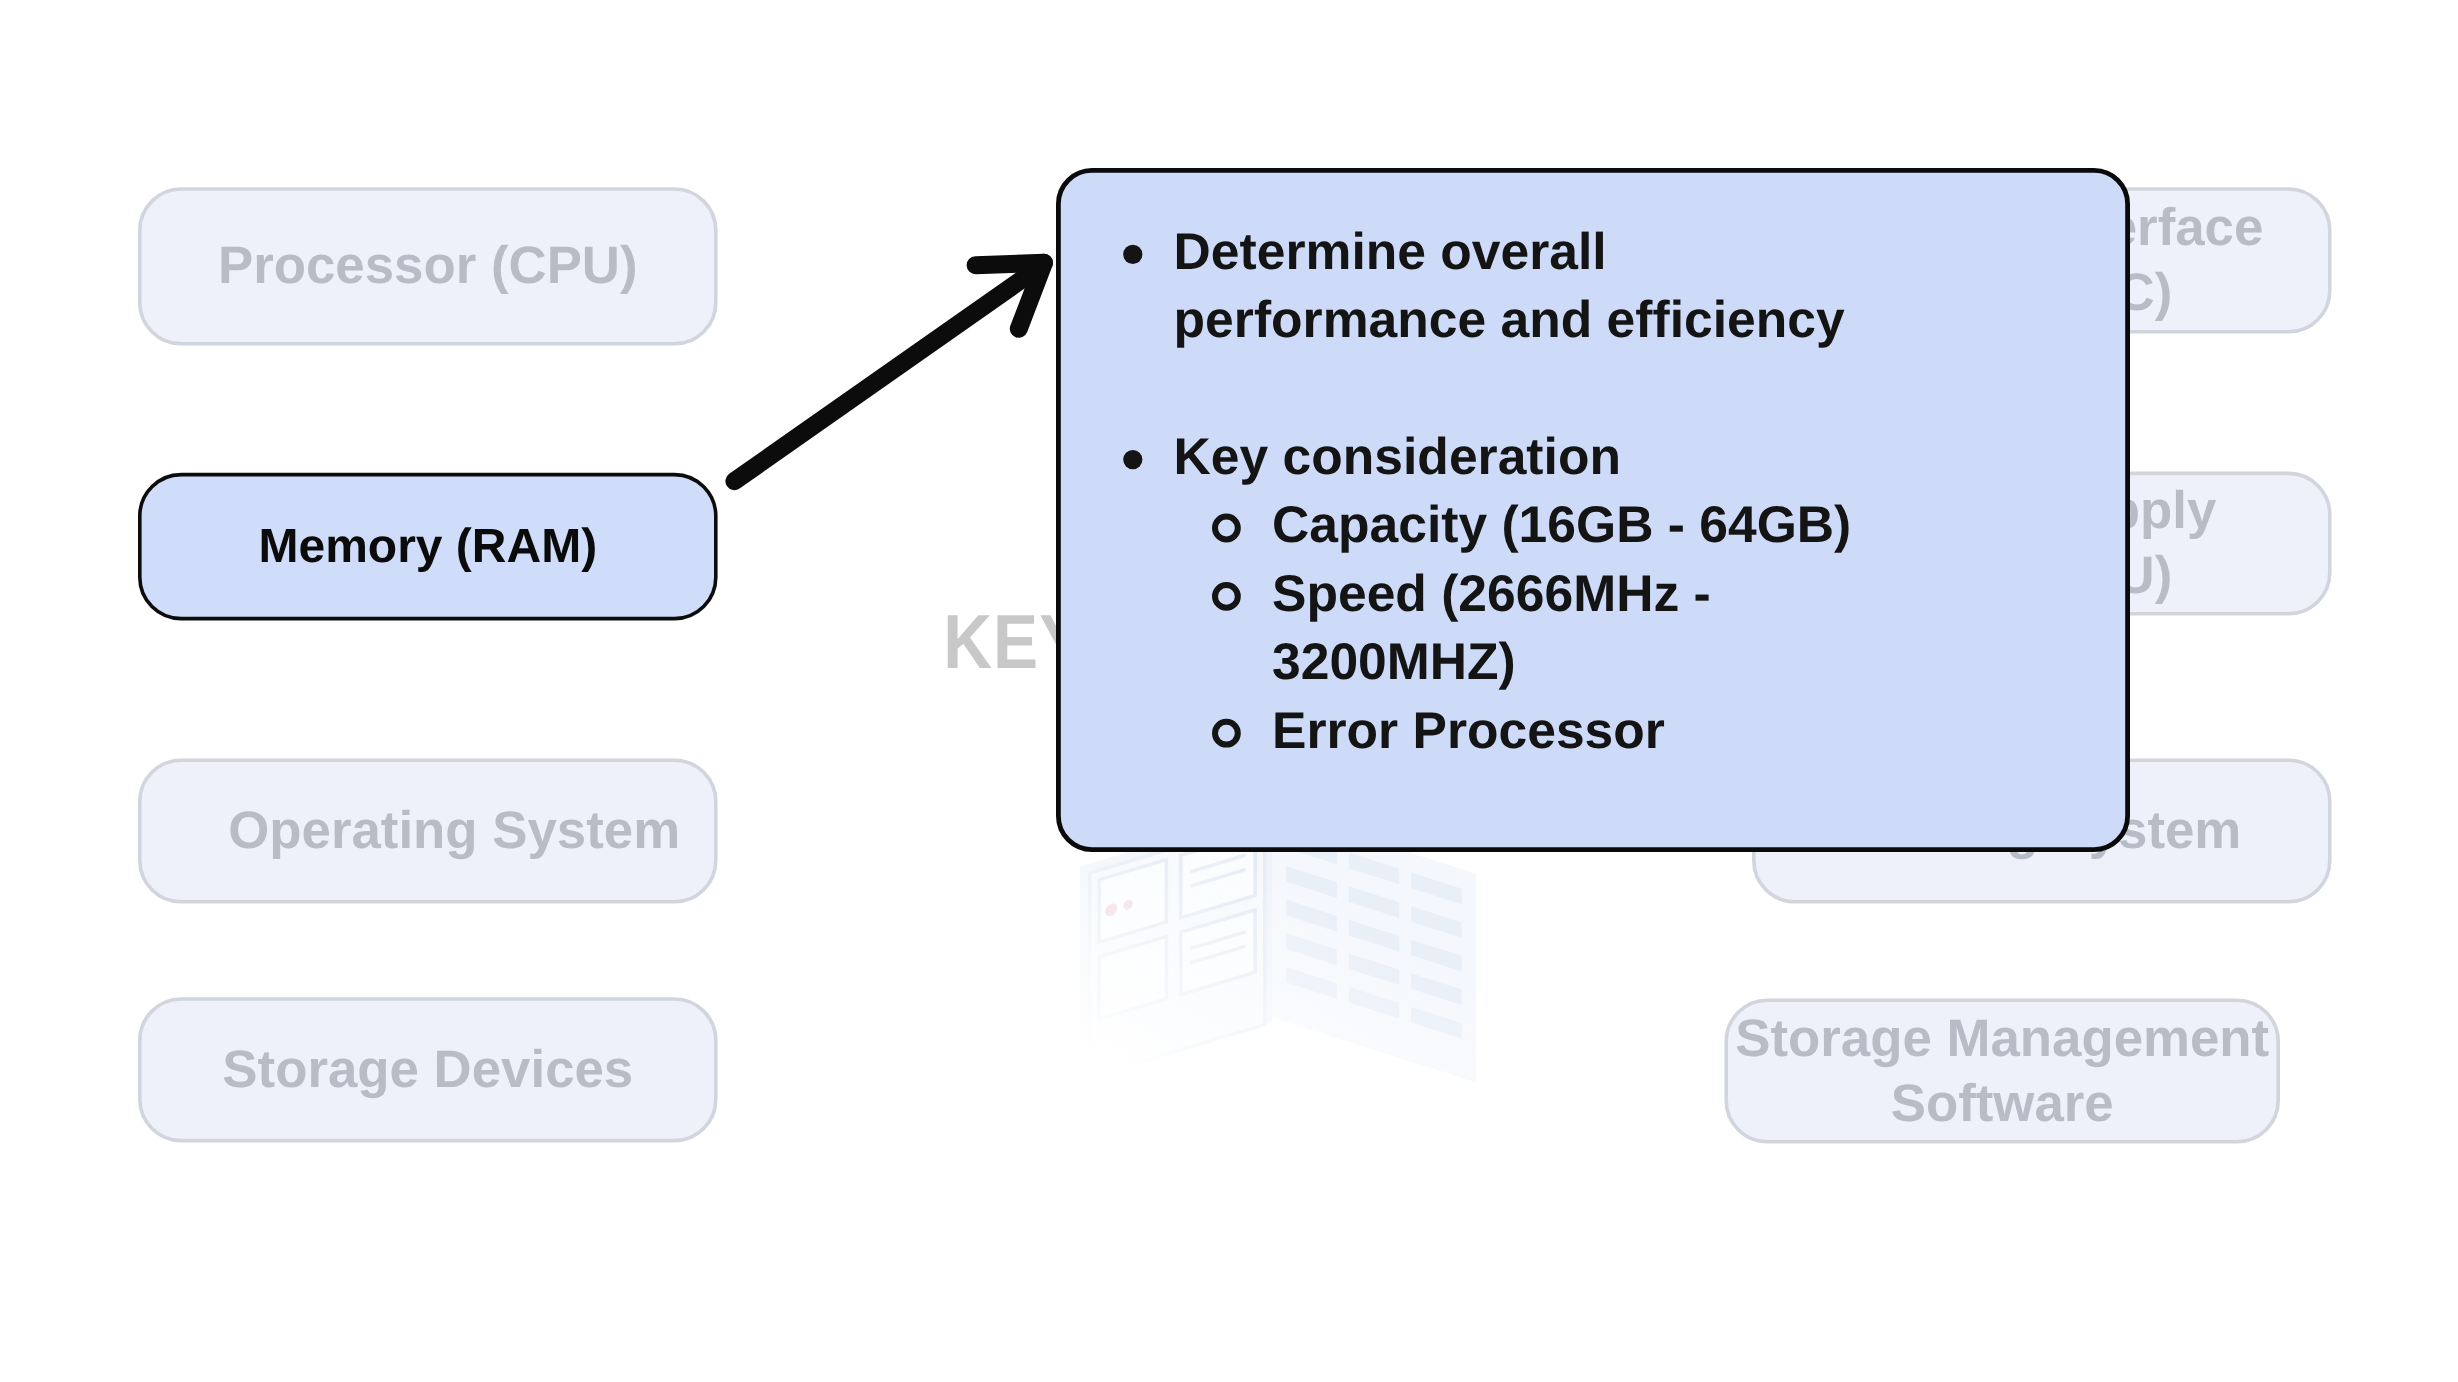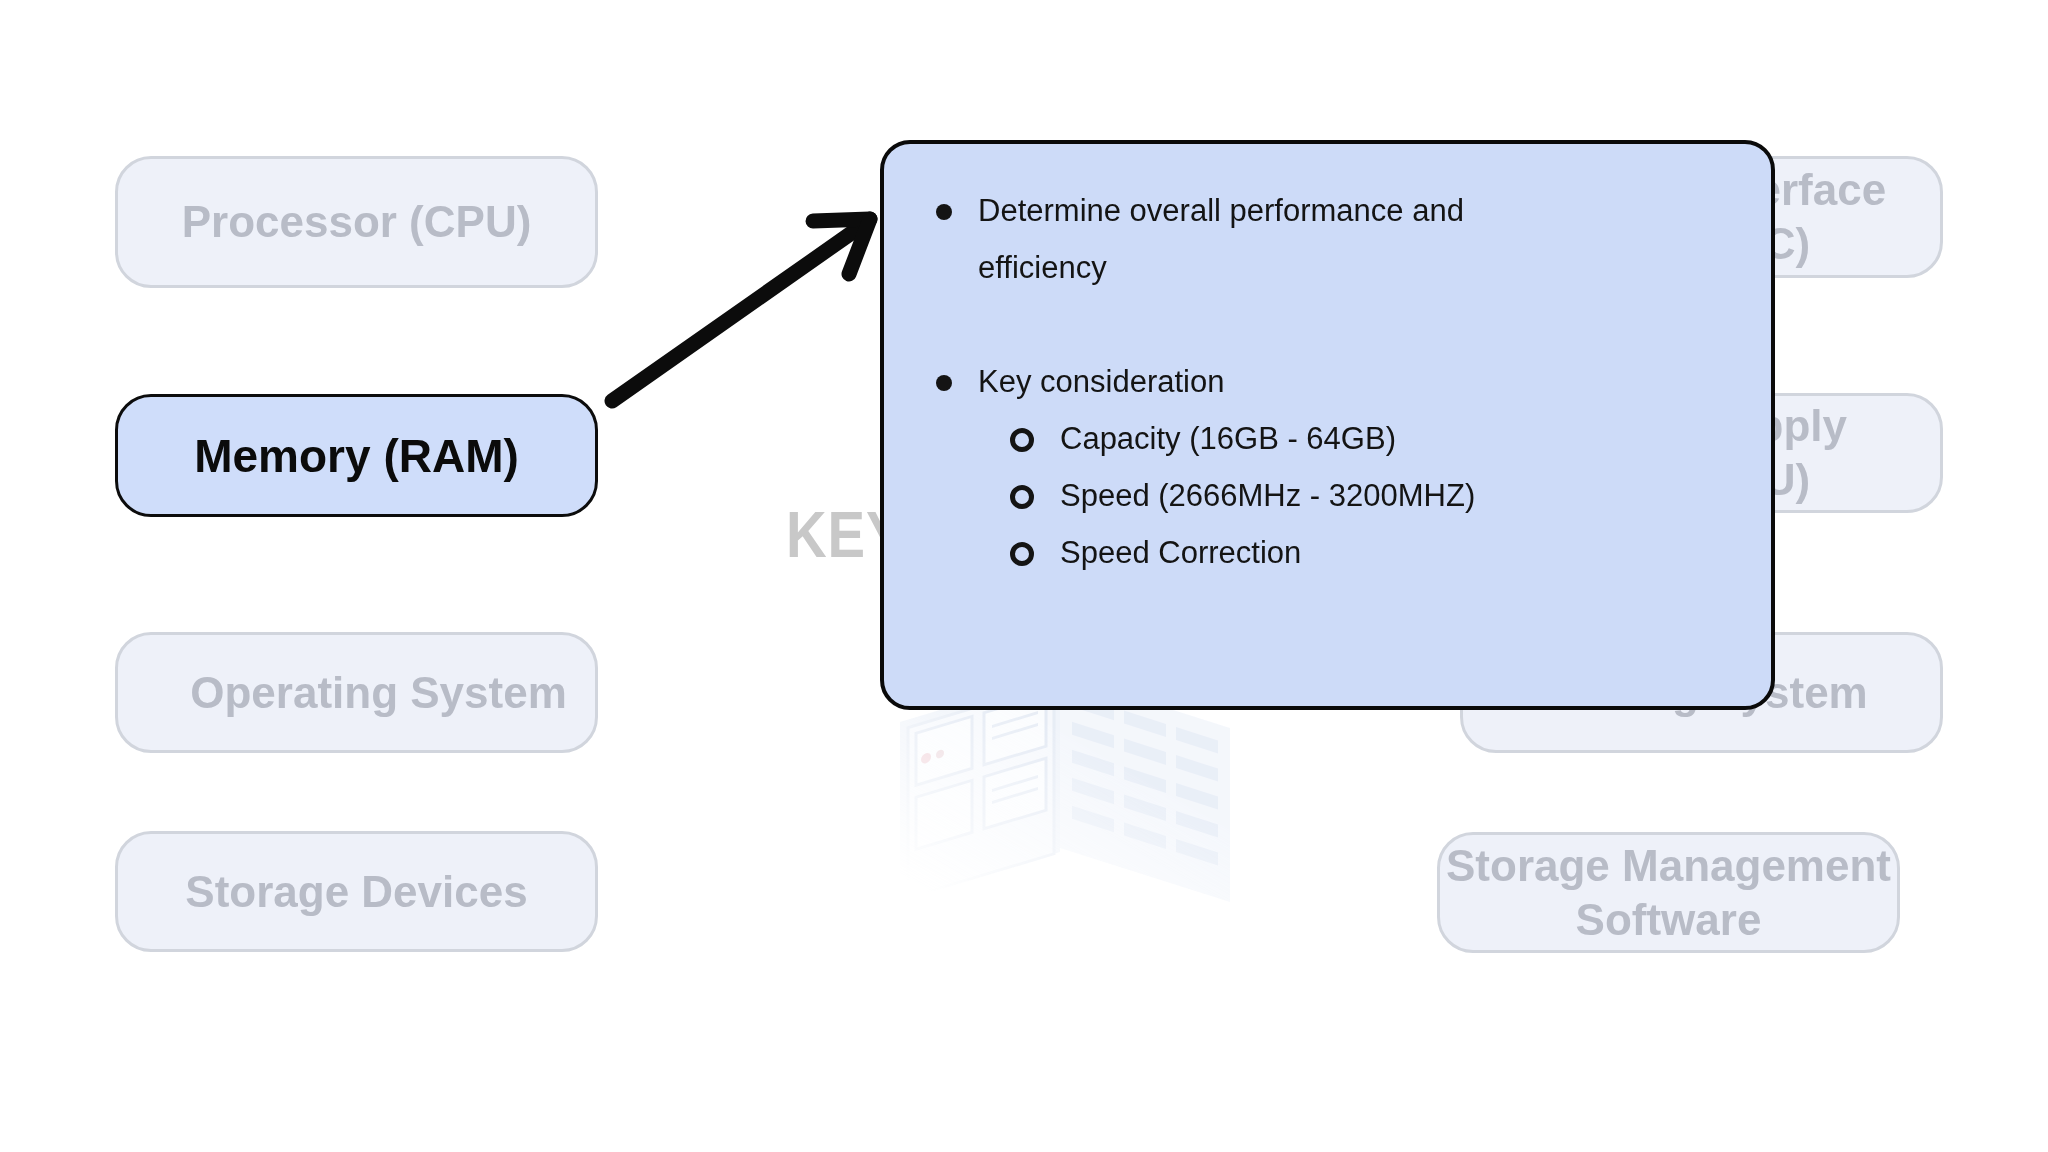--- a/index.html
+++ b/index.html
@@ -27,34 +27,34 @@
     position:absolute; box-sizing:border-box;
     display:flex; flex-direction:column; align-items:center; justify-content:center;
     text-align:center; border-radius:36px;
   }
   .node.faded {
     background:#eef1f9; border:3px solid #d1d5dd;
     color:#b8bcc7; font-weight:600; font-size:44px; line-height:1.22;
   }
   .node.active {
     background:#cfddfa; border:3px solid #0c0c0c;
-    color:#0b0b0b; font-weight:700; font-size:46px;
+    color:#0b0b0b; font-weight:700; font-size:40px;
   }
   .node .line { display:block; }
 
   
   .connector { position:absolute; left:0; top:0; width:2048px; height:1152px; pointer-events:none; }
 
   
   .callout {
     position:absolute; left:880px; top:140px; width:895px; height:570px;
     box-sizing:border-box; background:#cddbf8;
     border:4px solid #0a0a0a; border-radius:30px;
     padding:38px 34px 0 14px;
-    color:#141414; font-size:31px; line-height:57px; font-weight:400;
+    color:#141414; font-size:43px; line-height:57px; font-weight:700;
   }
   .row { display:flex; align-items:flex-start; }
   .row.l1 { padding-left:26px; }
   .row.l2 { padding-left:112px; }
   .dot {
     flex:0 0 auto; width:16px; height:16px; border-radius:50%;
     background:#141414; margin:22px 26px 0 12px;
   }
   .ring {
     flex:0 0 auto; width:14px; height:14px; border-radius:50%;
@@ -158,15 +158,15 @@
   <div class="row l2">
     <span class="ring"></span>
     <span class="btext">Capacity (16GB - 64GB)</span>
   </div>
   <div class="row l2">
     <span class="ring"></span>
     <span class="btext">Speed (2666MHz - 3200MHZ)</span>
   </div>
   <div class="row l2">
     <span class="ring"></span>
-    <span class="btext">Speed Correction</span>
+    <span class="btext">Error Processor</span>
   </div>
 </div>
 
 </body></html>

